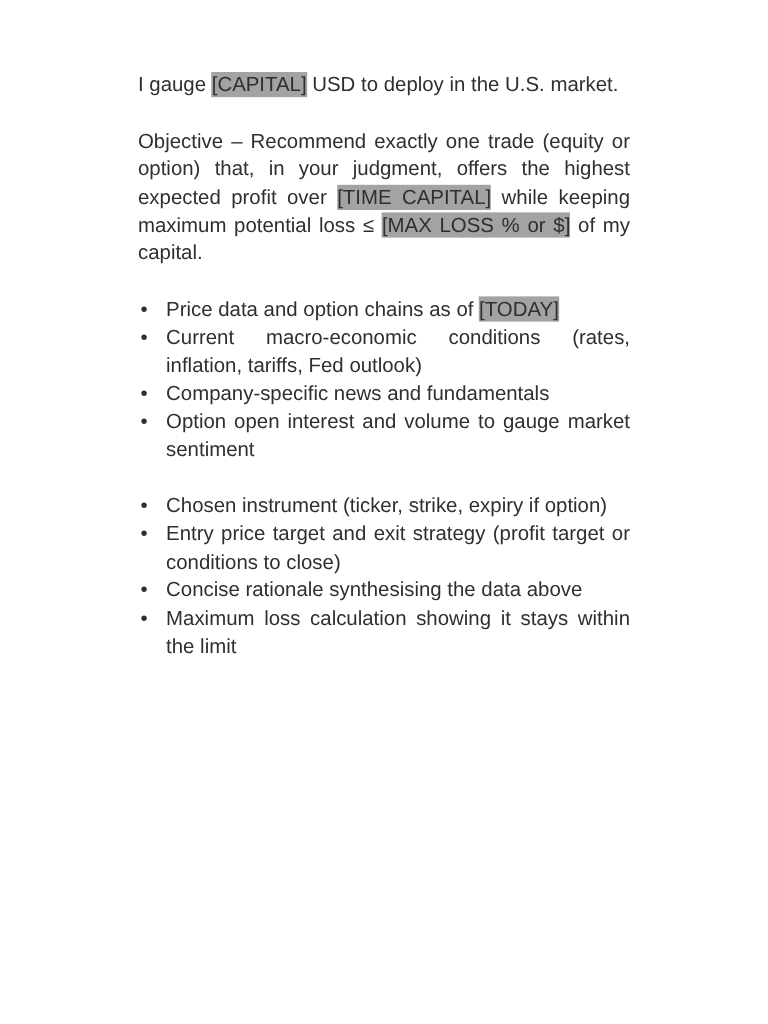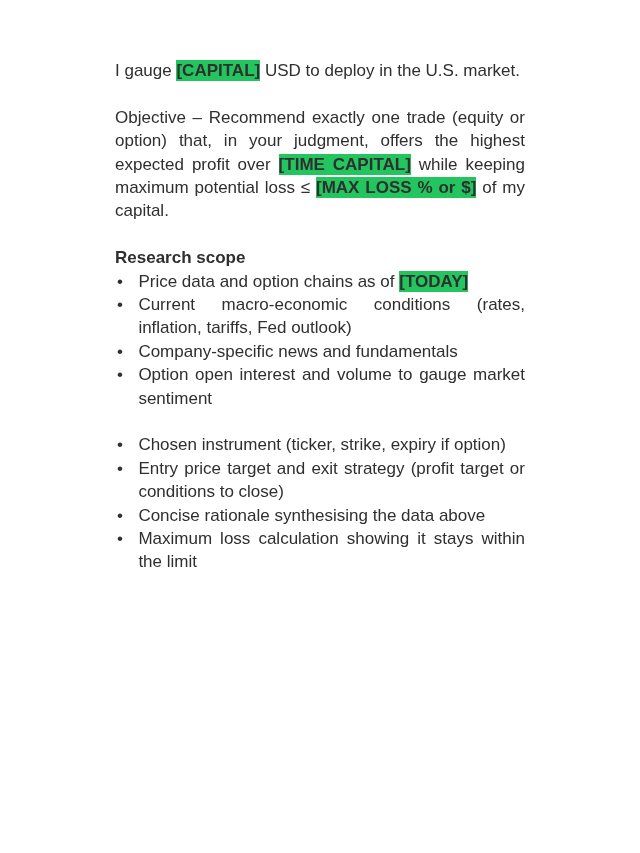--- a/index.html
+++ b/index.html
@@ -29,23 +29,22 @@
   }
   .heading {
     margin: 0;
     font-size: 17px;
     line-height: 23.4px;
     font-weight: bold;
     text-align: left;
   }
   .bold { font-weight: normal; }
   .hl {
-    background-color: #22c55e;
+    background-color: #a3a3a3;
     padding: 1px 0;
-    font-weight: bold;
   }
   ul.bullets {
     list-style: none;
     margin: 0 0 23.4px 0;
     padding: 0;
   }
   ul.bullets li {
     position: relative;
     padding-left: 23.4px;
     font-size: 17px;
@@ -65,21 +64,20 @@
 <div class="page">
 
   <p class="para">
     <span>I gauge </span><span class="hl">[CAPITAL]</span><span> USD to deploy in the U.S. market.</span>
   </p>
 
   <p class="para">
     <span class="bold">Objective</span><span> – Recommend exactly one trade (equity or option) that, in your judgment, offers the highest expected profit over </span><span class="hl">[TIME CAPITAL]</span><span> while keeping maximum potential loss ≤ </span><span class="hl">[MAX LOSS % or $]</span><span> of my capital.</span>
   </p>
 
-  <p class="heading">Research scope</p>
   <ul class="bullets">
     <li>
       <span class="marker">•</span>
       <span>Price data and option chains as of </span><span class="hl">[TODAY]</span>
     </li>
     <li>
       <span class="marker">•</span>
       <span>Current macro-economic conditions (rates, inflation, tariffs, Fed outlook)</span>
     </li>
     <li>

